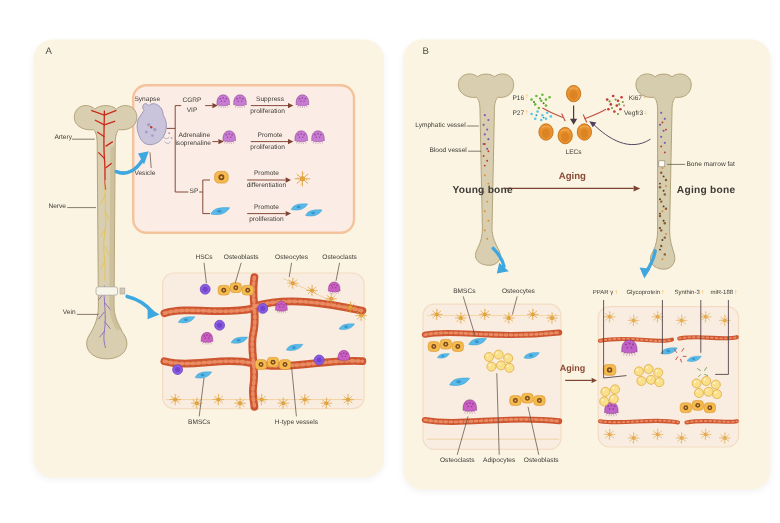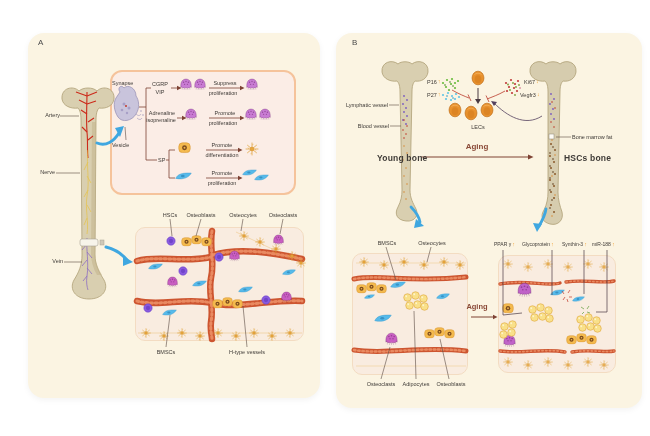--- a/index.html
+++ b/index.html
@@ -533,21 +533,21 @@
   <div class="lbl c" style="left:184px;top:212px;width:34px;">Osteoblasts</div>
   <div class="lbl c" style="left:226px;top:212px;width:34px;">Osteocytes</div>
   <div class="lbl c" style="left:266px;top:212px;width:34px;">Osteoclasts</div>
   <div class="lbl c" style="left:153px;top:349px;width:26px;">BMSCs</div>
   <div class="lbl c" style="left:224px;top:349px;width:46px;">H-type vessels</div>
 
   <div class="lbl panel-letter" style="left:352px;top:38px;">B</div>
   <div class="lbl" style="left:343px;top:101.5px;width:45px;text-align:right;">Lymphatic vessel</div>
   <div class="lbl" style="left:353px;top:122.5px;width:36px;text-align:right;">Blood vessel</div>
   <div class="lbl bigbold" style="left:332px;top:154px;width:52px;margin-left:45px;">Young bone</div>
-  <div class="lbl bigbold" style="left:564px;top:154px;width:52px;">HSCs bone</div>
+  <div class="lbl bigbold" style="left:564px;top:154px;width:52px;">Aging bone</div>
   <div class="lbl" style="left:572px;top:134px;">Bone marrow fat</div>
 
   <div class="lbl marker" style="left:427px;top:79px;">
     <span>P16</span>
       <span class="arr">↑</span>
   </div>
   <div class="lbl marker" style="left:427px;top:92px;">
     <span>P27</span>
       <span class="arr">↑</span>
   </div>

